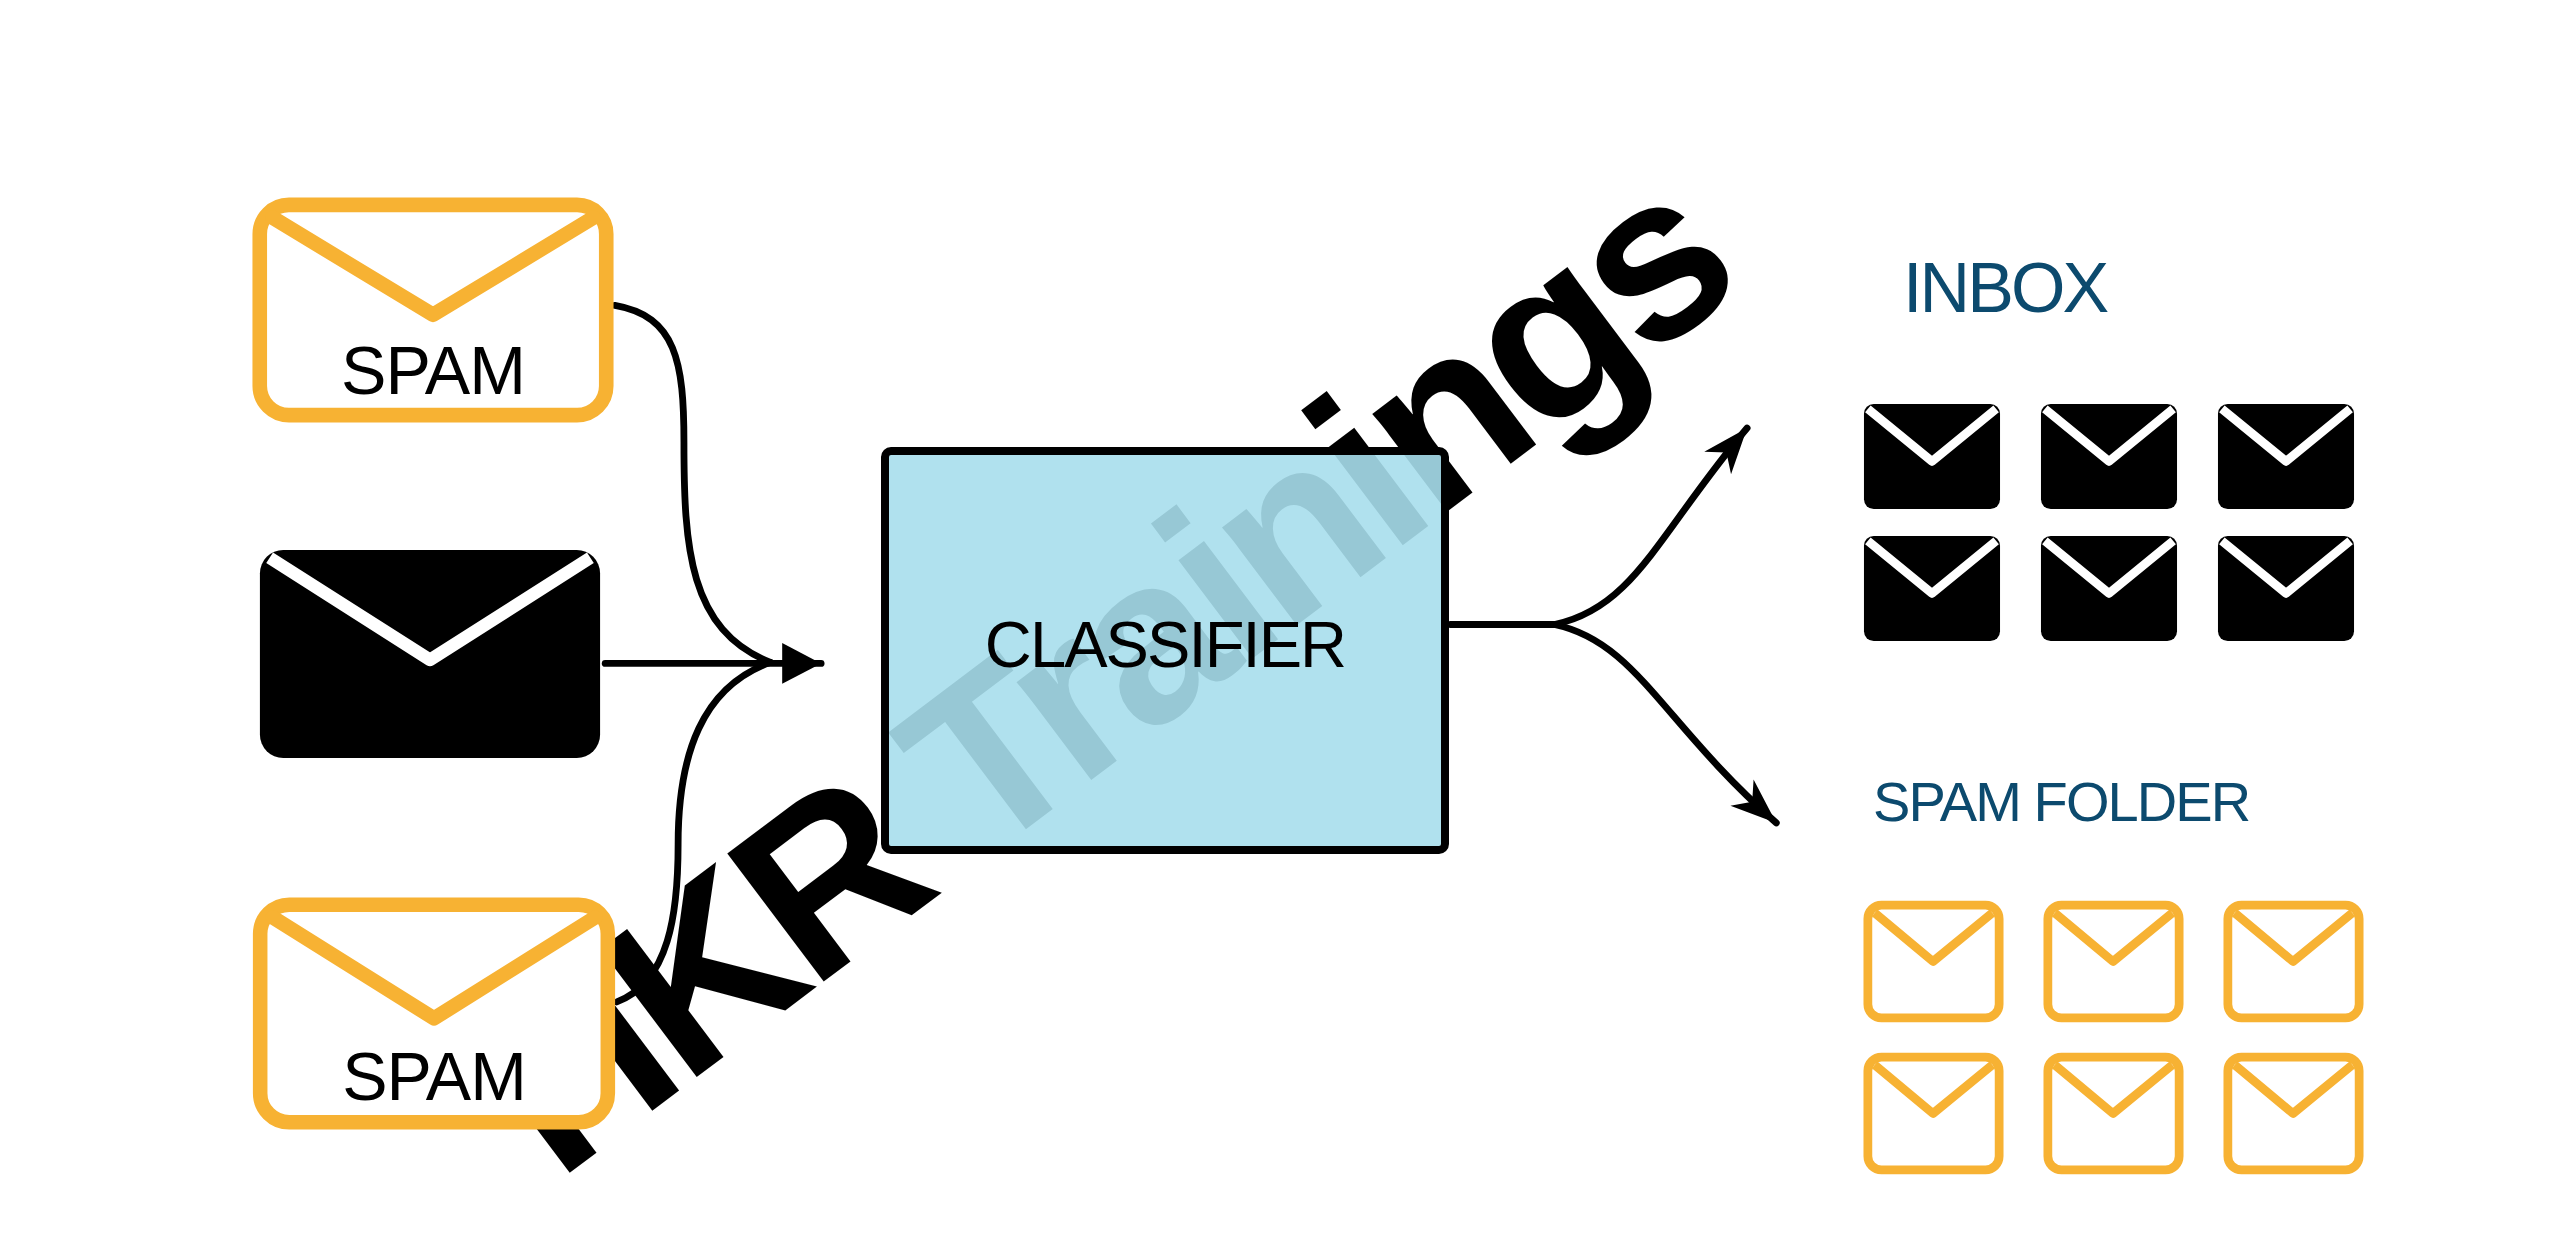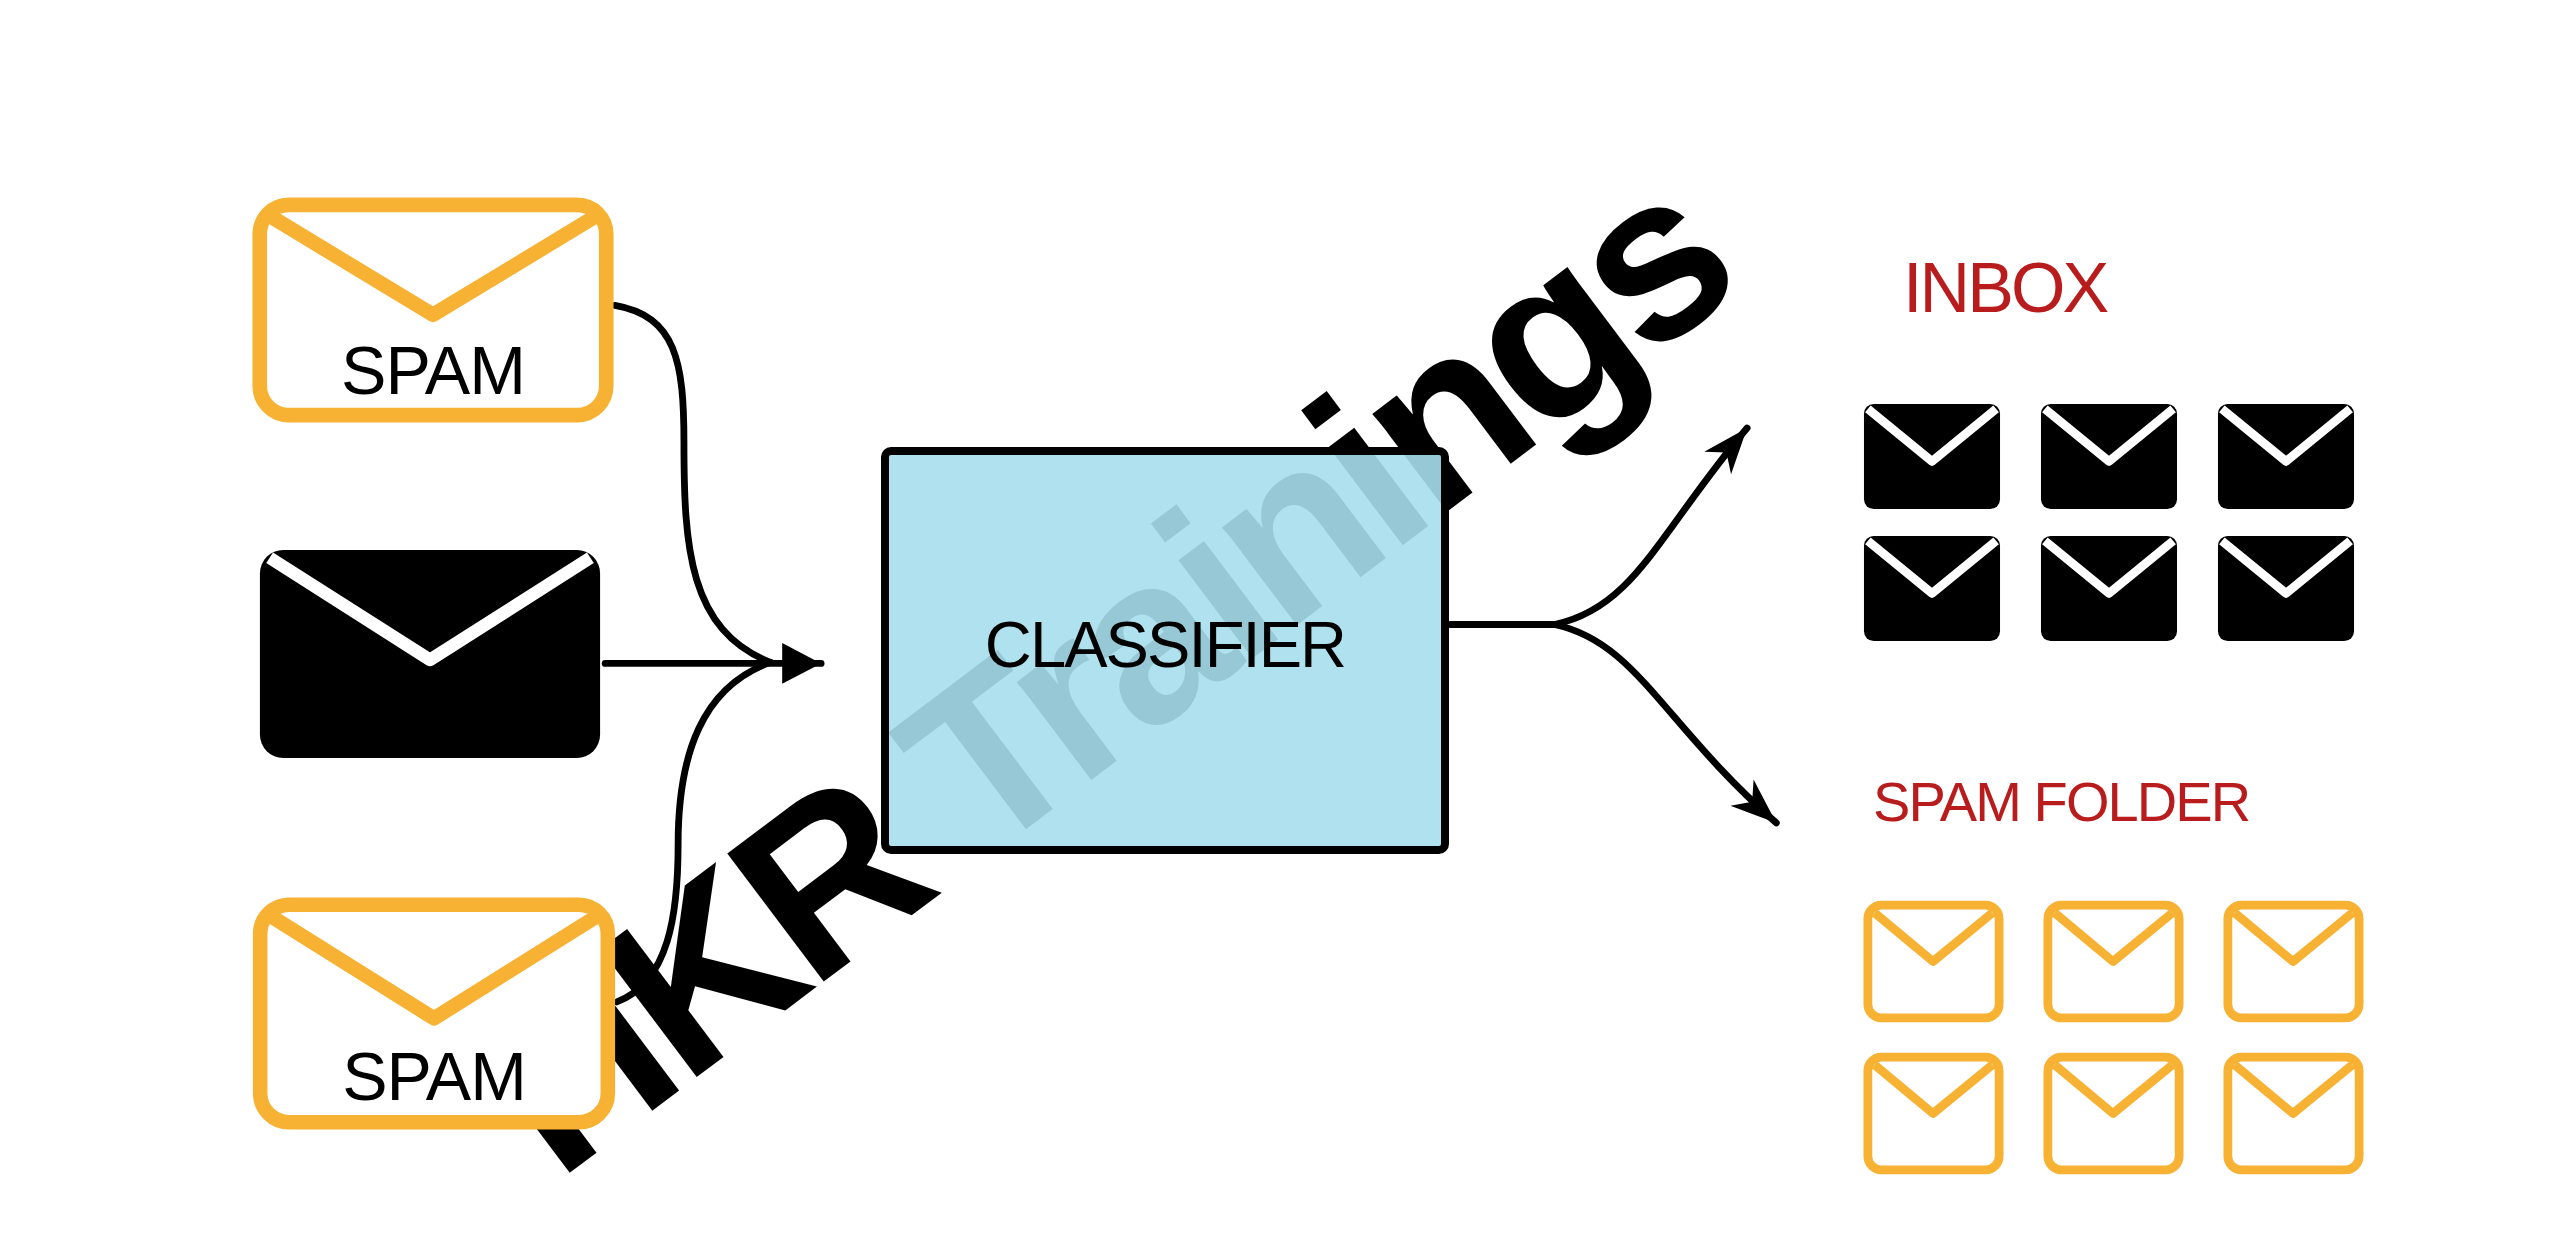--- a/index.html
+++ b/index.html
@@ -26,21 +26,21 @@
     border:8.8px solid #000;border-radius:10px;
     background:rgba(167,222,236,0.9);
     display:flex;align-items:center;justify-content:center;
     z-index:3;
   }
   #classifier-box .classifier-label{
     font-size:65px;letter-spacing:-1.9px;color:#000;font-weight:normal;
     transform:translateY(-5.8px);
   }
   .section-label{
-    color:#b91c1c;line-height:1;white-space:nowrap;z-index:3;
+    color:#0c4a6e;line-height:1;white-space:nowrap;z-index:3;
   }
   #inbox-label{left:1903px;top:253px;font-size:70px;letter-spacing:-2.9px;}
   #spam-folder-label{left:1873px;top:774px;font-size:56px;letter-spacing:-1.9px;}
   .mail-grid{display:grid;z-index:3;}
   #inbox-grid{left:1863px;top:403px;grid-template-columns:repeat(3,138px);column-gap:39px;row-gap:25px;}
   #spam-grid{left:1863px;top:900px;grid-template-columns:repeat(3,141px);column-gap:39px;row-gap:29px;}
   svg text{font-family:"Liberation Sans", sans-serif;}
   .spam-text{font-size:70px;letter-spacing:-1px;fill:#000;}
 </style>
 </head>

